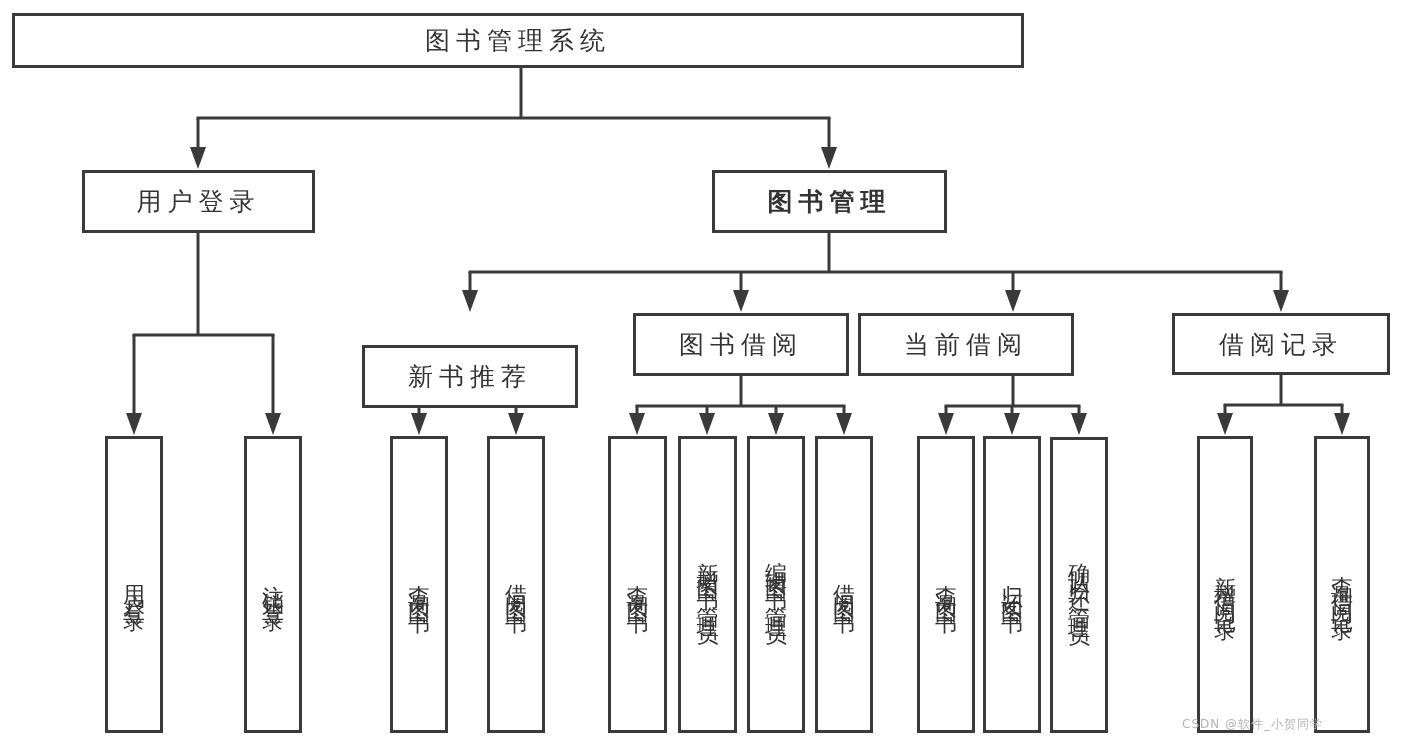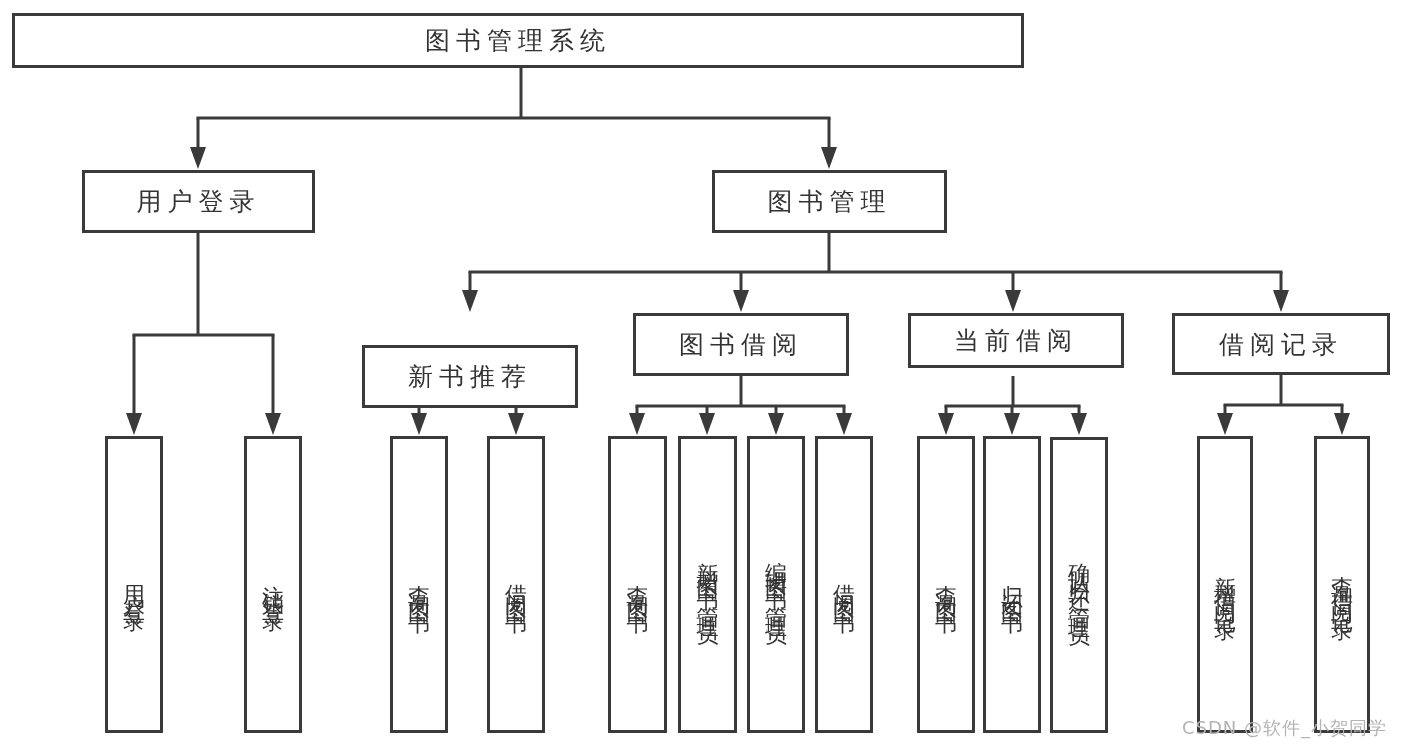--- a/index.html
+++ b/index.html
@@ -20,21 +20,21 @@
     display:flex;align-items:center;justify-content:center;
   }
   .node .label{color:var(--text);white-space:nowrap;}
   .node.h .label{font-size:25px;letter-spacing:6px;}
   .node.v .label{
     writing-mode:vertical-rl;text-orientation:mixed;
     font-size:22px;letter-spacing:9px;
   }
   #watermark{
     position:absolute;left:1182px;top:716px;
-    font-size:18px;letter-spacing:1px;color:var(--watermark);
+    font-size:12px;letter-spacing:1px;color:var(--watermark);
     white-space:nowrap;
   }
 </style>
 </head>
 <body>
 
 <div id="stage">
   <svg id="connectors" xmlns="http://www.w3.org/2000/svg" viewBox="0 0 1405 747">
       <line x1="521" y1="68" x2="521" y2="118" stroke="#3a3a3a" stroke-width="3"></line>
       <line x1="196.5" y1="118" x2="830.5" y2="118" stroke="#3a3a3a" stroke-width="3"></line>
@@ -89,30 +89,30 @@
       <line x1="1342" y1="405" x2="1342" y2="415" stroke="#3a3a3a" stroke-width="3"></line>
       <polygon points="1334,413 1350,413 1342,435" fill="#3a3a3a"></polygon>
     </svg>
   <div id="nodes">
       <div class="node h" style="left: 12px; top: 13px; width: 1012px; height: 55px;">
         <span class="label">图书管理系统</span>
       </div>
       <div class="node h" style="left: 82px; top: 170px; width: 233px; height: 63px;">
         <span class="label">用户登录</span>
       </div>
-      <div class="node h" style="left: 712px; top: 170px; width: 235px; height: 63px;">
+      <div class="node h" style="left: 712px; top: 170px; width: 235px; height: 63px; font-weight: bold;">
         <span class="label">图书管理</span>
       </div>
       <div class="node h" style="left: 362px; top: 313px; width: 216px; height: 63px; margin-top: 32px;">
         <span class="label">新书推荐</span>
       </div>
       <div class="node h" style="left: 633px; top: 313px; width: 216px; height: 63px;">
         <span class="label">图书借阅</span>
       </div>
-      <div class="node h" style="left: 908px; top: 313px; width: 216px; height: 55px; font-family: Liberation Serif, serif;">
+      <div class="node h" style="left: 858px; top: 313px; width: 216px; height: 63px; font-family: Liberation Serif, serif;">
         <span class="label">当前借阅</span>
       </div>
       <div class="node h" style="left: 1172px; top: 313px; width: 218px; height: 62px;">
         <span class="label">借阅记录</span>
       </div>
       <div class="node v" style="left: 105px; top: 436px; width: 58px; height: 297px;">
         <span class="label">用户登录</span>
       </div>
       <div class="node v" style="left: 244px; top: 436px; width: 58px; height: 297px;">
         <span class="label">注销登录</span>

